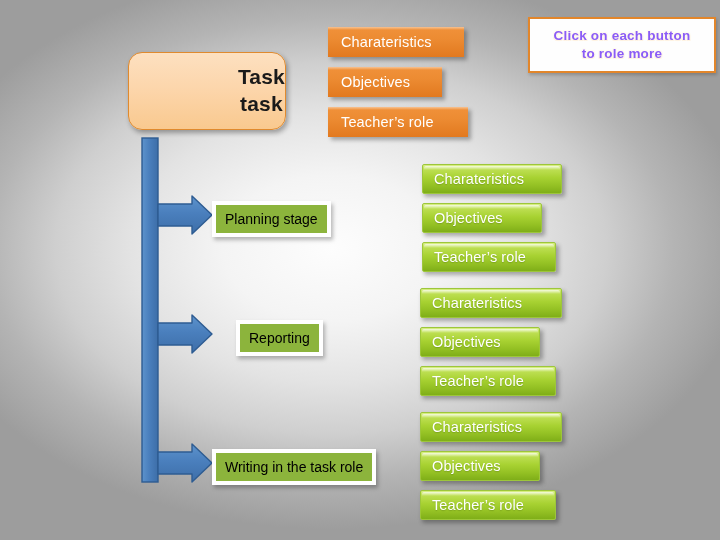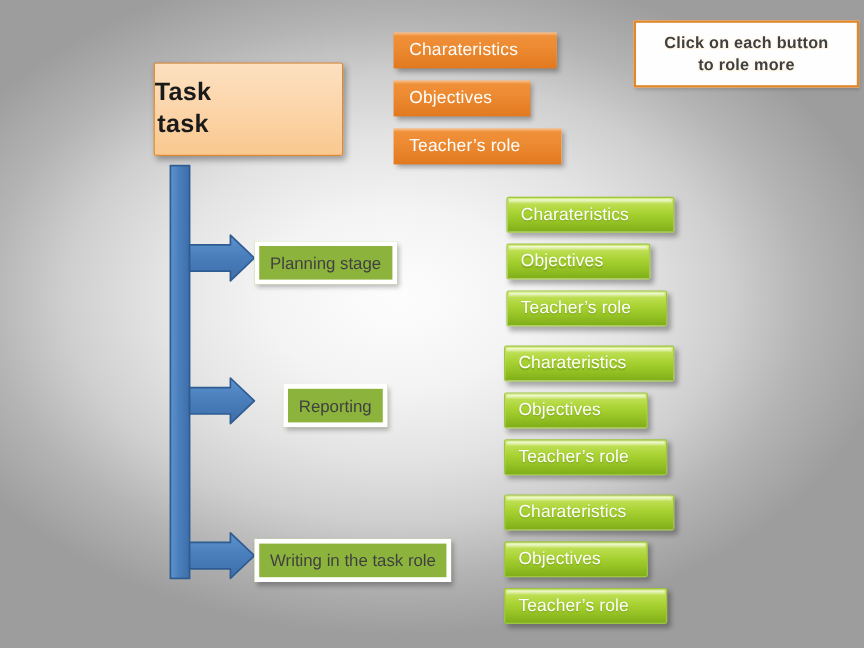--- a/index.html
+++ b/index.html
@@ -27,26 +27,26 @@
   }
 
   
   .task-box {
     position: absolute;
     left: 128px;
     top: 52px;
     width: 156px;
     height: 76px;
     border: 1.5px solid #e08a2e;
-    border-radius: 2px;
+    border-radius: 14px;
     background: linear-gradient(180deg, #fde0c0 0%, #fcd6ac 45%, #f9c98f 100%);
     box-shadow: 2px 3px 5px rgba(0,0,0,0.33);
     display: flex;
     align-items: center;
-    justify-content: flex-start;
+    justify-content: flex-end;
   }
   .task-box .task-text {
     font-size: 21px;
     font-weight: bold;
     color: #1a1a1a;
     text-align: center;
     line-height: 1.28;
     letter-spacing: 0.2px;
   }
 
@@ -84,21 +84,21 @@
     display: flex;
     align-items: center;
     justify-content: center;
     box-shadow: 1px 2px 3px rgba(0,0,0,0.20);
   }
   .hint-text {
     font-size: 13.5px;
     font-weight: bold;
     text-align: center;
     line-height: 1.35;
-    color: #404040;
+    color: #8b5cf6;
     letter-spacing: 0.2px;
     text-shadow:
       -1px -1px 0 #fffaf2,
        1px -1px 0 #fffaf2,
       -1px  1px 0 #fff3e2,
        1px  1px 0 #fff3e2,
        0 0 2px #ffe9cc;
   }
 
   
@@ -112,21 +112,21 @@
 
   
   .stage-box {
     position: absolute;
     height: 28px;
     padding: 0 9px;
     display: inline-flex;
     align-items: center;
     background: #8cb43c;
     border: 4px solid #ffffff;
-    color: #404040;
+    color: #000000;
     font-size: 14px;
     white-space: nowrap;
     box-shadow: 2px 3px 4px rgba(0,0,0,0.27);
   }
 
   
   .green-btn {
     position: absolute;
     height: 28px;
     padding: 0 11px;

